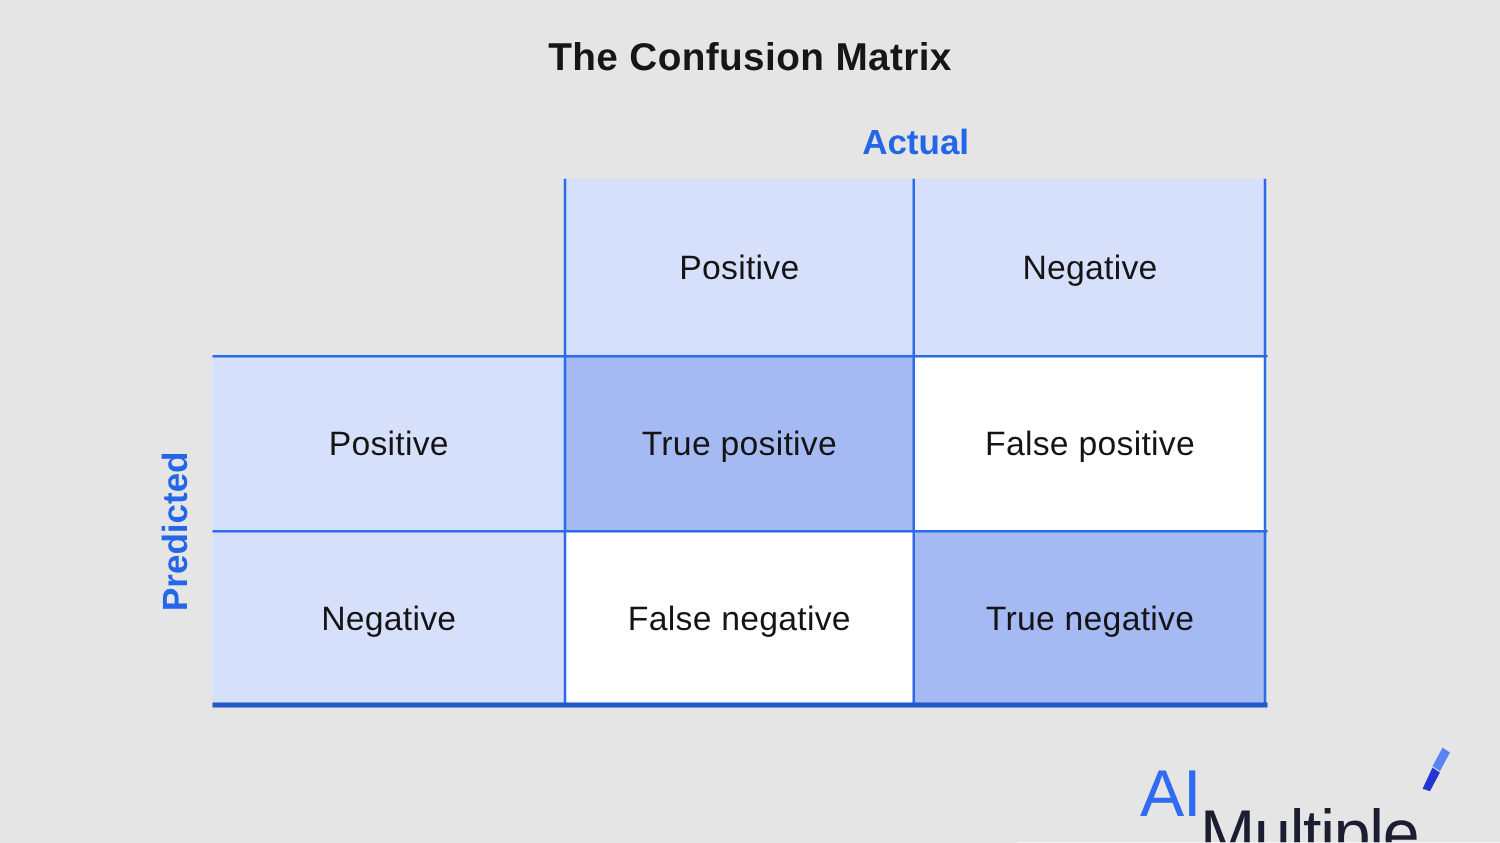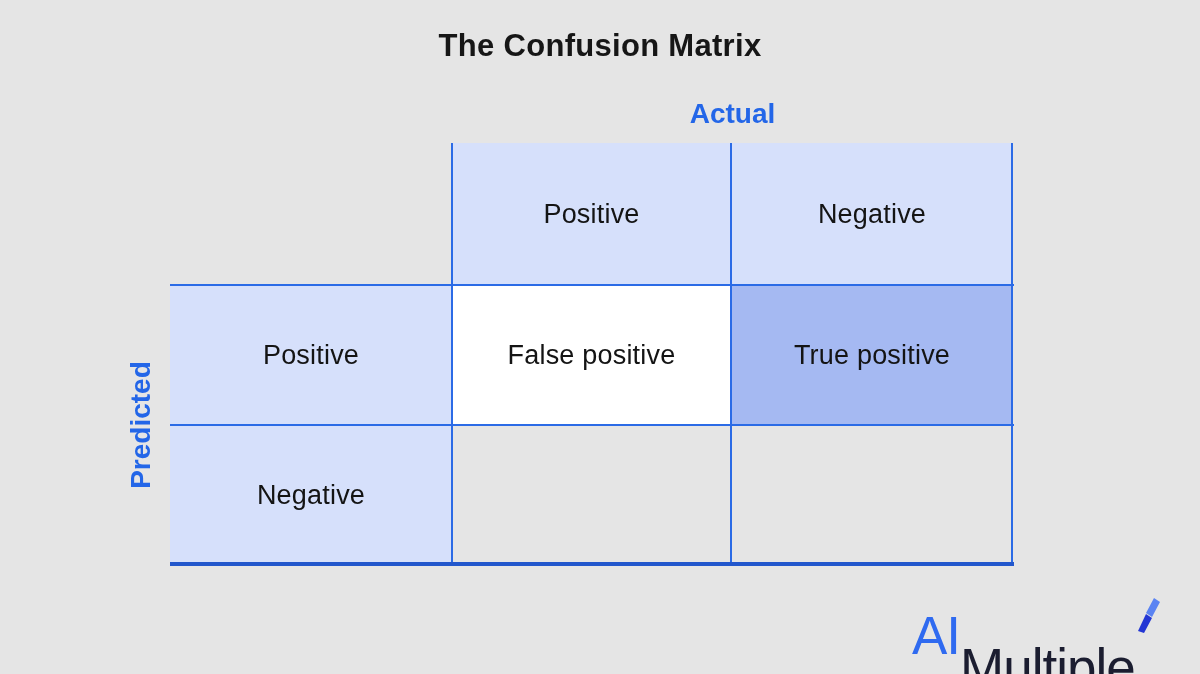--- a/index.html
+++ b/index.html
@@ -124,24 +124,26 @@
   <div class="predicted-label">
     <span>Predicted</span>
   </div>
 
   <div class="matrix">
     <div class="cell bg-none"></div>
     <div class="cell bg-light">Positive</div>
     <div class="cell bg-light">Negative</div>
 
     <div class="cell bg-light">Positive</div>
+    <div class="cell bg-dark">True positive</div>
     <div class="cell bg-white">False positive</div>
-    <div class="cell bg-dark">True positive</div>
 
     <div class="cell bg-light">Negative</div>
+    <div class="cell bg-white">False negative</div>
+    <div class="cell bg-dark">True negative</div>
   </div>
 
   <div class="gline vline vl-1"></div>
   <div class="gline vline vl-2"></div>
   <div class="gline vline vl-3"></div>
   <div class="gline hline hl-1"></div>
   <div class="gline hline hl-2"></div>
   <div class="gline hline hl-bottom"></div>
 
   <div class="logo">

